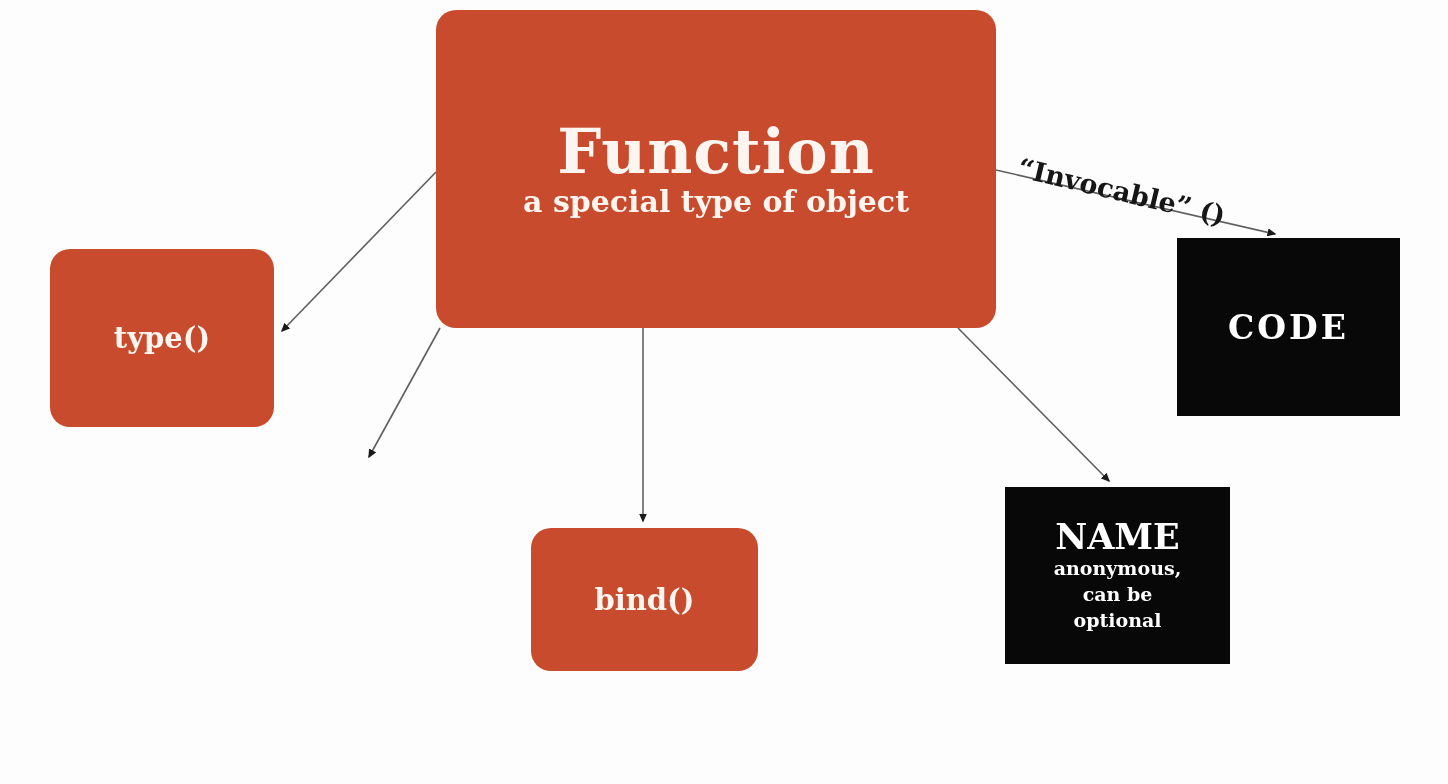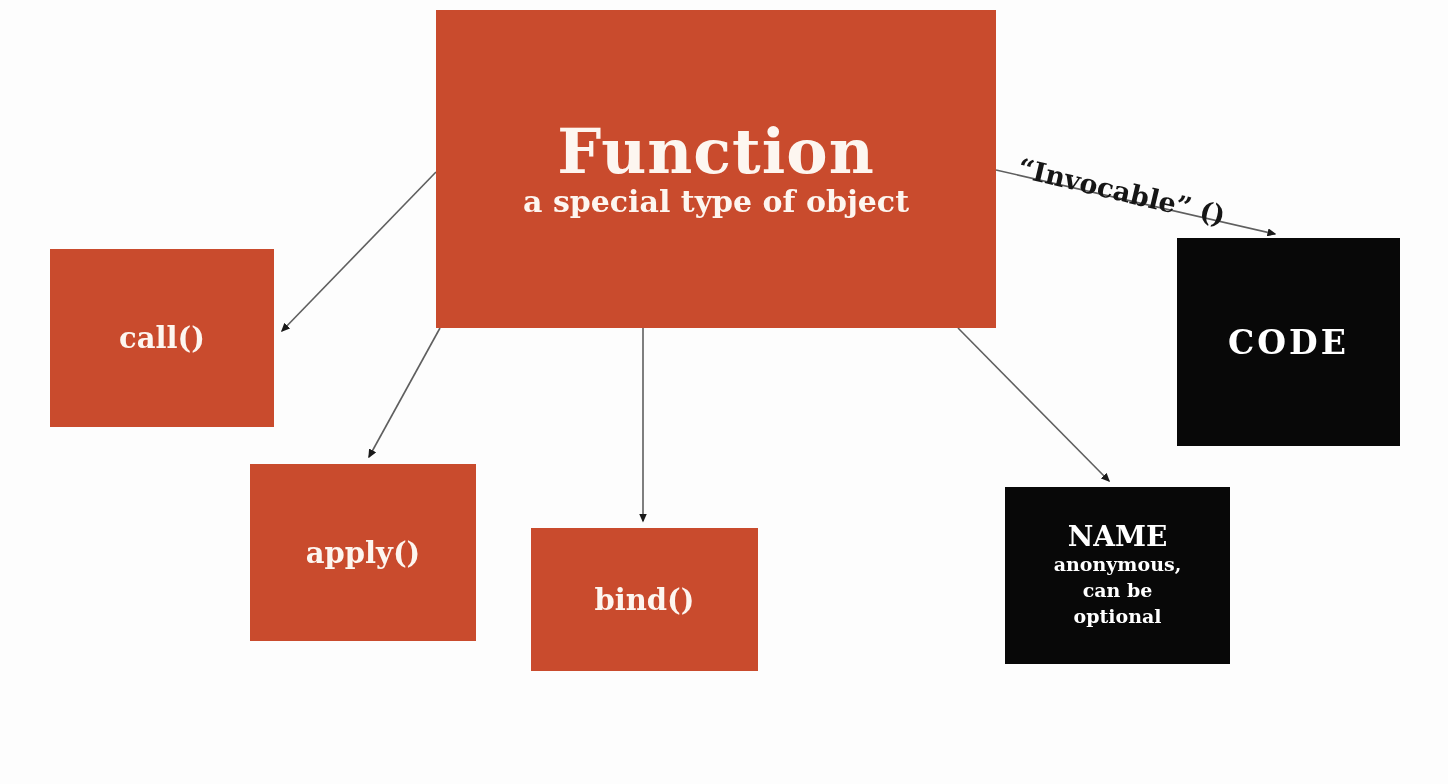--- a/index.html
+++ b/index.html
@@ -31,20 +31,21 @@
     display: flex;
     flex-direction: column;
     align-items: center;
     justify-content: center;
     text-align: center;
     box-sizing: border-box;
   }
   .node.orange {
     background: var(--orange, #C94B2D);
     color: var(--box_text, #FDF6F0);
+    border-radius: 20px;
   }
   .node.black {
     background: var(--black, #080808);
     color: #ffffff;
   }
   .node-function {
     left: 436px; top: 10px;
     width: 560px; height: 318px;
   }
   .node-function .title {
@@ -54,27 +55,27 @@
     letter-spacing: 1px;
   }
   .node-function .subtitle {
     font-size: 30px;
     font-weight: 700;
   }
   .node-call   { left: 50px;   top: 249px; width: 224px; height: 178px; }
   .node-apply  { left: 250px;  top: 464px; width: 226px; height: 177px; }
   .node-bind   { left: 531px;  top: 528px; width: 227px; height: 143px; }
   .node-name   { left: 1005px; top: 487px; width: 225px; height: 177px; }
-  .node-code   { left: 1177px; top: 238px; width: 223px; height: 208px; }
+  .node-code   { left: 1177px; top: 238px; width: 223px; height: 178px; }
   .method-label {
     font-size: 29px;
     font-weight: 700;
   }
   .node-name .name-title {
-    font-size: 28px;
+    font-size: 35px;
     font-weight: 700;
     line-height: 1.1;
     margin-bottom: 0;
   }
   .node-name .name-subline {
     font-size: 19px;
     font-weight: 700;
     line-height: 1.35;
   }
   .node-code .code-label {
@@ -111,26 +112,23 @@
     <line x1="958" y1="328" x2="1109" y2="481" marker-end="url(#arrowhead)"></line>
     <line x1="996" y1="170" x2="1275" y2="234" marker-end="url(#arrowhead)"></line>
   </svg>
 
   <div class="node orange node-function">
     <div class="title">Function</div>
     <div class="subtitle">a special type of object</div>
   </div>
 
   <div class="node orange node-call">
-    <div class="method-label">call()</div>
+    <div class="method-label">type()</div>
   </div>
 
-  <div class="node orange node-apply">
-    <div class="method-label">apply()</div>
-  </div>
 
   <div class="node orange node-bind">
     <div class="method-label">bind()</div>
   </div>
 
   <div class="node black node-name">
     <div class="name-title">NAME</div>
     <div class="name-subline">anonymous,</div>
     <div class="name-subline">can be</div>
     <div class="name-subline">optional</div>

